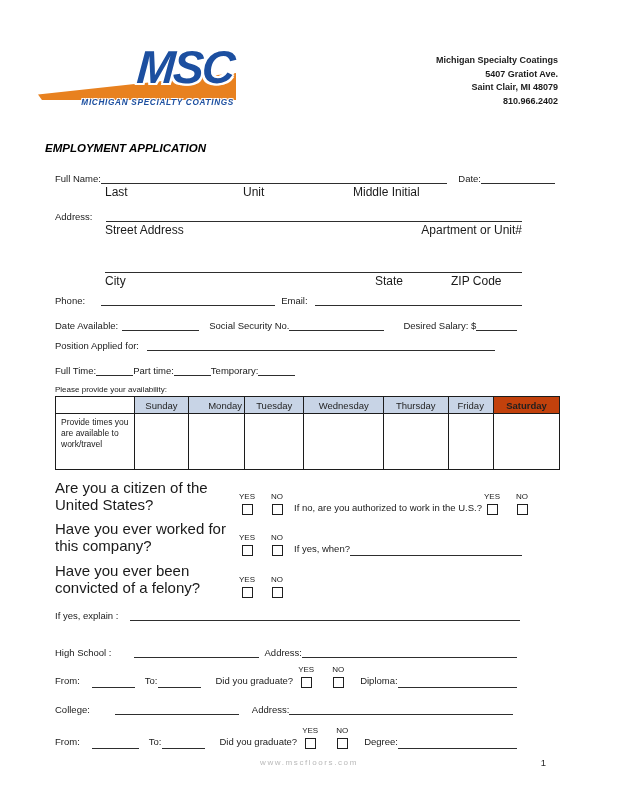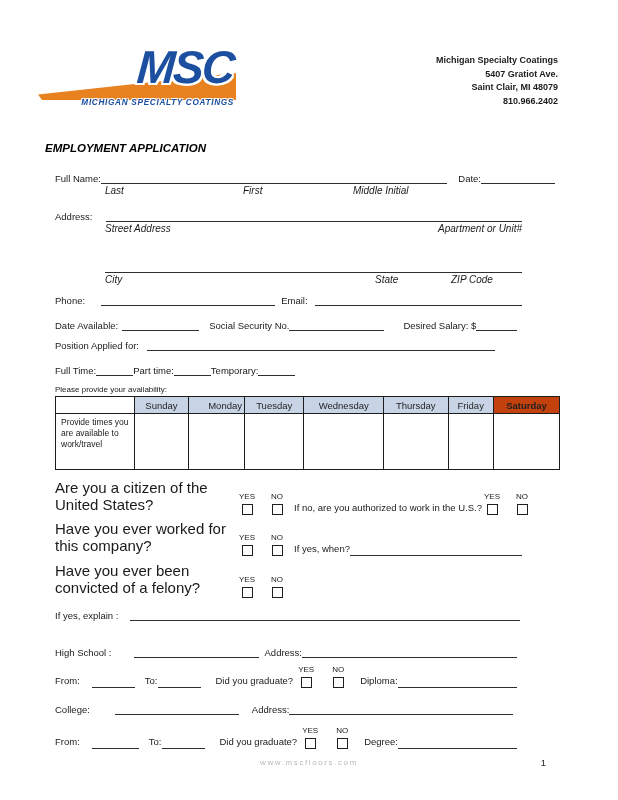--- a/index.html
+++ b/index.html
@@ -42,21 +42,21 @@
   }
 
   
   .content { margin-left:55px; width:505px; }
   .row { display:flex; align-items:flex-end; }
   .lbl { font-size:9.5px; white-space:nowrap; }
   .line { display:inline-block; border-bottom:1px solid #2e2e2e; height:13px; }
   .grow { flex:1 1 auto; }
   .narrow { width:410px; } 
   .sub-row { position:relative; height:12px; margin-top:1px; }
-  .sub { position:absolute; font-size:10px; font-style:italic; white-space:nowrap; }
+  .sub { position:absolute; font-size:12px; white-space:nowrap; }
 
   
   .cbg { display:flex; gap:10px; }
   .cbc { display:flex; flex-direction:column; align-items:center; width:20px; }
   .cbl { font-size:8px; line-height:1; margin-bottom:3px; }
   .cb { width:11px; height:11px; border:1.3px solid #1f1f1f; background:#fff; }
 
   
   .prompt { margin-top:9px; font-size:8px; }
   .avail-table { border-collapse:collapse; margin-top:2px; width:505px; border:1.5px solid #111; }
@@ -105,21 +105,21 @@
   <div class="content">
 
     <div class="row" style="margin-top:17px;">
       <span class="lbl">Full Name:</span>
       <span class="line grow"></span>
       <span class="lbl" style="margin-left:11px;">Date:</span>
       <span class="line" style="width:74px; margin-right:5px;"></span>
     </div>
     <div class="sub-row">
       <span class="sub" style="left:50px;">Last</span>
-      <span class="sub" style="left:188px;">First</span>
+      <span class="sub" style="left:188px;">Unit</span>
       <span class="sub" style="left:298px;">Middle Initial</span>
     </div>
 
     <div class="row narrow" style="margin-top:12px; width:467px;">
       <span class="lbl">Address:</span>
       <span class="line grow" style="margin-left:13px;"></span>
     </div>
     <div class="sub-row" style="width:467px;">
       <span class="sub" style="left:50px;">Street Address</span>
       <span class="sub" style="right:0;">Apartment or Unit#</span>

